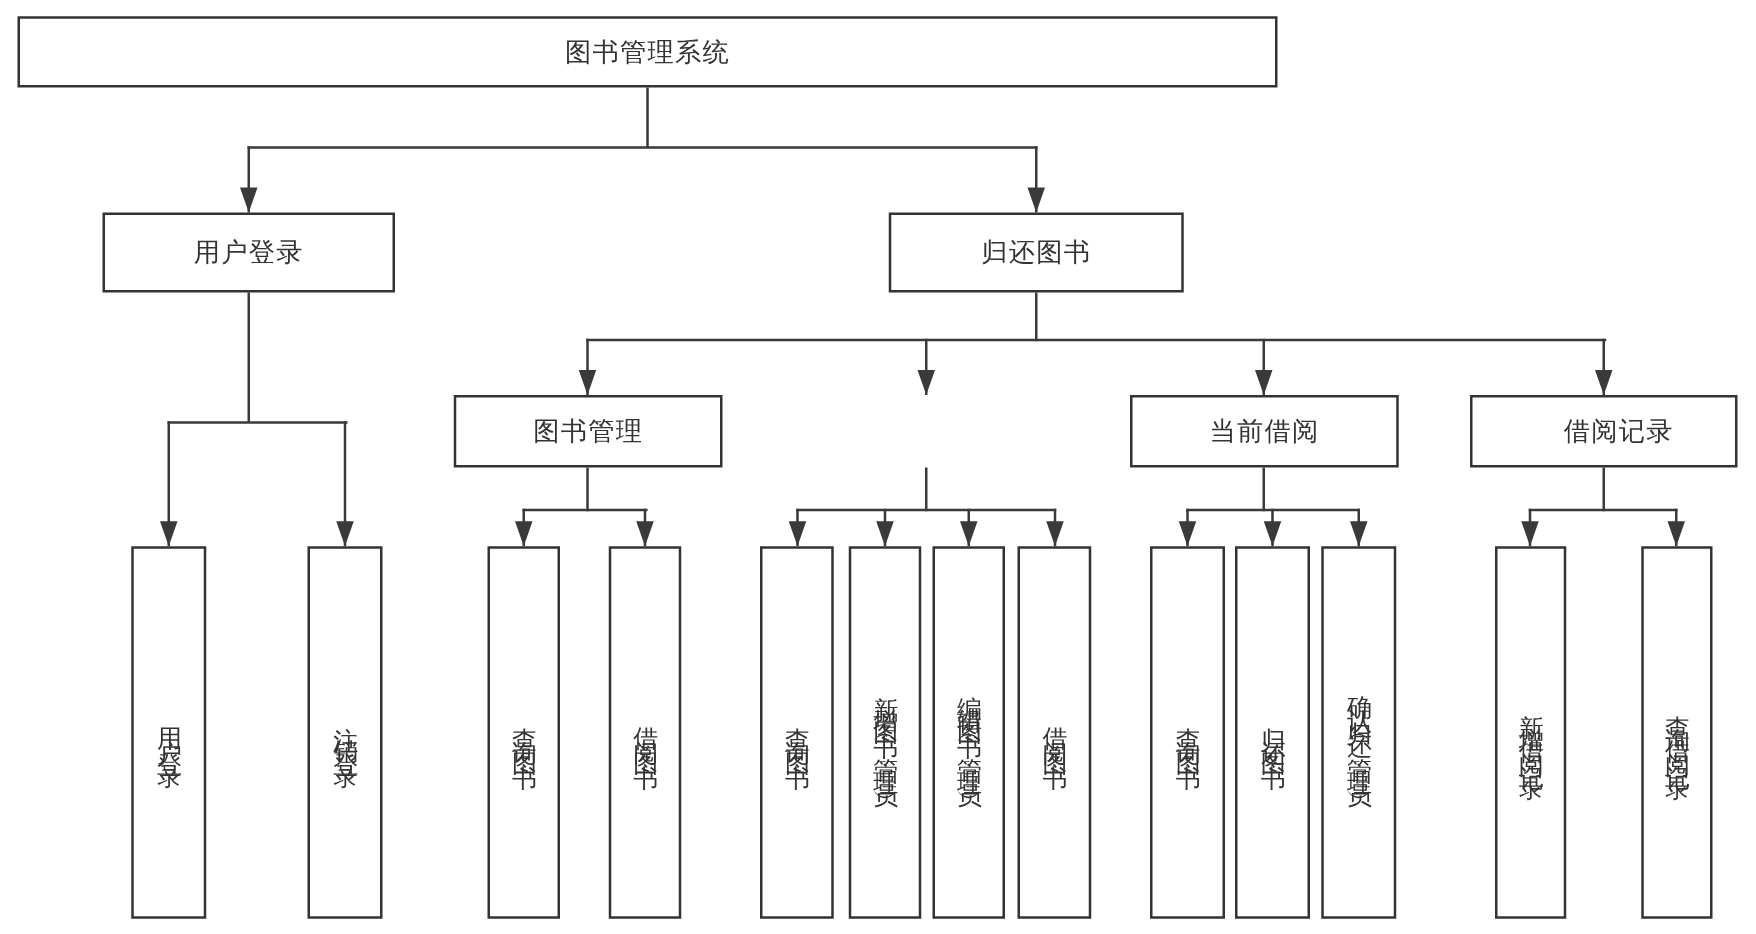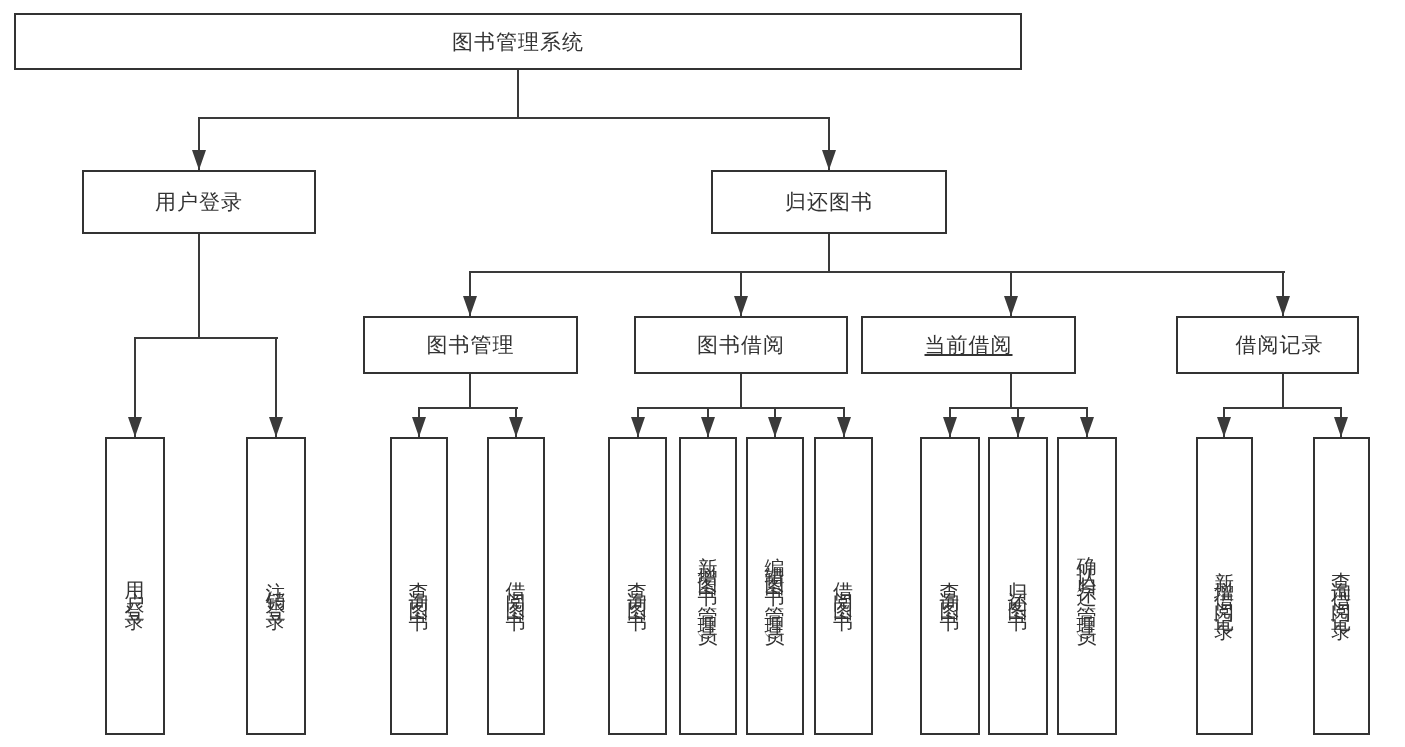--- a/index.html
+++ b/index.html
@@ -82,27 +82,24 @@
   <div class="hbox" style="left:82px;top:170px;width:234px;height:64px;">
     <span>用户登录</span>
   </div>
   <div class="hbox" style="left:711px;top:170px;width:236px;height:64px;">
     <span>归还图书</span>
   </div>
 
   <div class="hbox" style="left:363px;top:316px;width:215px;height:58px;">
     <span>图书管理</span>
   </div>
-  <div class="hbox" style="left:634px;top:316px;width:214px;height:58px;">
-    <span>图书借阅</span>
-  </div>
-  <div class="hbox" style="left:861px;top:316px;width:215px;height:58px;text-decoration:underline;">
+  <div class="hbox" style="left:904px;top:316px;width:215px;height:58px;">
     <span>当前借阅</span>
   </div>
-  <div class="hbox" style="left:1176px;top:316px;width:183px;height:58px;padding-left:24px;">
+  <div class="hbox" style="left:1176px;top:316px;width:214px;height:58px;padding-left:24px;">
     <span>借阅记录</span>
   </div>
 
   <div class="vbox" style="left:105px;width:60px;">
     <span>用户登录</span>
   </div>
   <div class="vbox" style="left:246px;width:60px;">
     <span>注销登录</span>
   </div>
 

